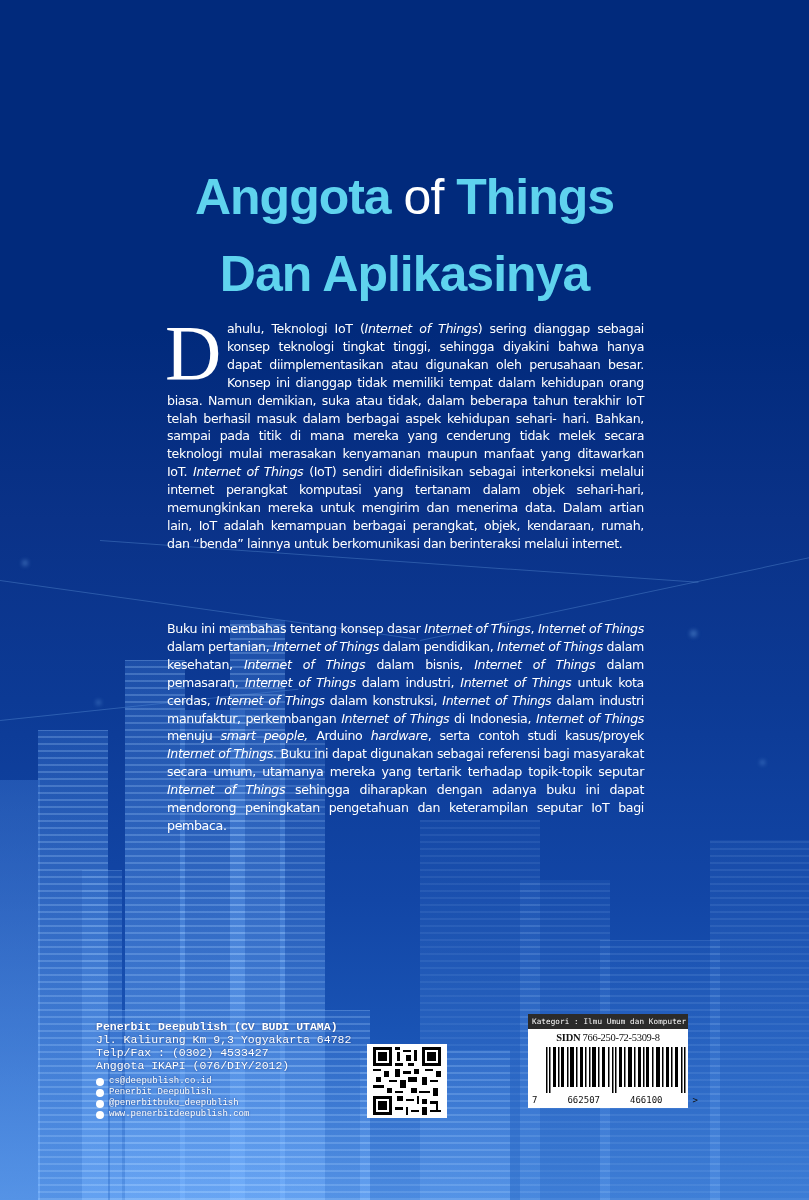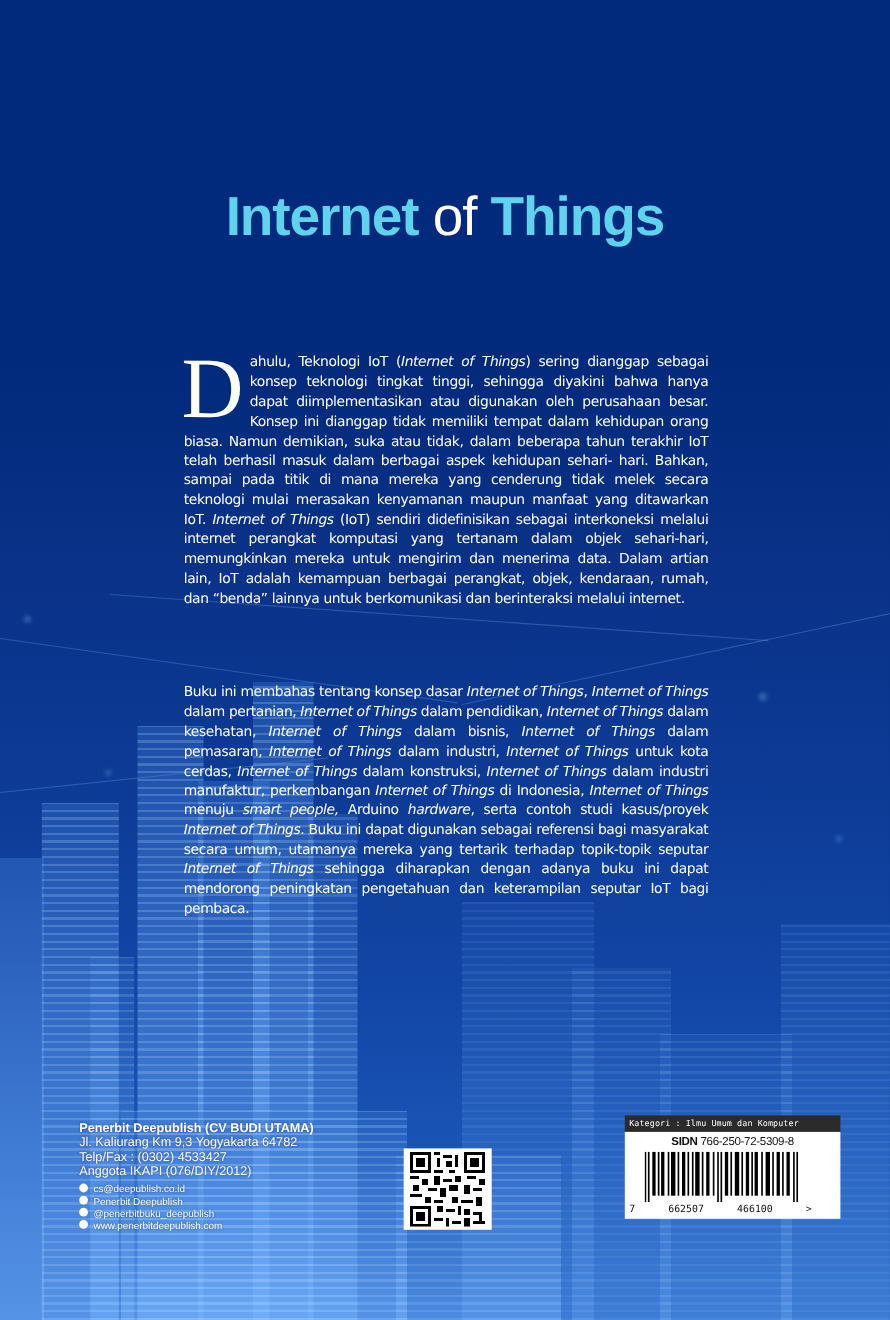--- a/index.html
+++ b/index.html
@@ -40,42 +40,42 @@
   }
   .p1 { top: 320px; }
   .p2 { top: 620px; }
   .dropcap {
     float: left; font-family: "Liberation Serif", serif; font-size: 78px;
     line-height: 62px; margin: 2px 6px 0 -2px; color: #fff;
   }
   .body-text i { font-style: italic; }
 
   .publisher {
-    position: absolute; left: 72px; top: 1020px; color: #fff;
-    font-family: Liberation Sans, sans-serif; font-size: 11.5px; line-height: 13px;
+    position: absolute; left: 96px; top: 1020px; color: #fff;
+    font-family: Liberation Mono, monospace; font-size: 11.5px; line-height: 13px;
     text-shadow: 0 0 2px rgba(0,20,80,0.6);
   }
   .publisher .name { font-weight: bold; }
   .contacts { margin-top: 4px; font-size: 9px; line-height: 11px; }
-  .contact { display: flex; gap: 5px; }
+  .contact { display: flex; align-items: center; gap: 5px; }
   .cicon { width: 8px; height: 8px; border-radius: 50%; background: #fff; display: inline-block; position: relative; }
 
   .qr {
     position: absolute; left: 367px; top: 1044px; width: 74px; height: 68px;
     background: #fff; padding: 3px;
   }
   .qr svg { width: 100%; height: 100%; display: block; }
 
-  .isbn-box { position: absolute; left: 568px; top: 1014px; width: 196px; }
+  .isbn-box { position: absolute; left: 528px; top: 1014px; width: 160px; }
   .kategori {
     background: #2b2b2b; color: #fff; font-family: "DejaVu Sans Mono", monospace;
     font-size: 7.6px; padding: 3px 4px; letter-spacing: 0.1px; white-space: nowrap;
   }
   .barcode-area { background: #fff; padding: 3px 8px 4px 8px; height: 72px; position: relative; }
-  .sidn { text-align: center; font-family: Liberation Sans, sans-serif; font-size: 10.5px; color: #111; letter-spacing: -0.3px; }
+  .sidn { text-align: center; font-family: Liberation Serif, serif; font-size: 10.5px; color: #111; letter-spacing: -0.3px; }
   .sidn b { font-weight: bold; }
   .bars { position: absolute; left: 18px; top: 18px; width: 140px; height: 46px; }
   .barnum { position: absolute; left: 4px; bottom: 3px; width: 166px; font-family: "DejaVu Sans Mono", monospace; font-size: 9px; color: #111; display: flex; justify-content: space-between; }
 </style>
 </head>
 <body>
 
 <div class="cover">
   <div class="skyline">
     <div class="net-line" style="left:0;top:80px;width:420px;transform:rotate(8deg)"></div>
@@ -95,24 +95,25 @@
     <div class="bldg win" style="left:280px;width:45px;height:460px;opacity:.8"></div>
     <div class="bldg win" style="left:110px;width:260px;height:190px;"></div>
     <div class="bldg win" style="left:360px;width:150px;height:150px;opacity:.8"></div>
     <div class="bldg win" style="left:420px;width:120px;height:380px;opacity:.4"></div>
     <div class="bldg win" style="left:520px;width:90px;height:320px;opacity:.45"></div>
     <div class="bldg win" style="left:600px;width:120px;height:260px;opacity:.5"></div>
     <div class="bldg win" style="left:710px;width:99px;height:360px;opacity:.45"></div>
   </div>
 
   <div class="title t1">
-    <span>Internet</span>
+    <span>Anggota</span>
     <span class="of">of</span>
     <span>Things</span>
   </div>
+  <div class="title t2">Dan Aplikasinya</div>
 
   <div class="body-text p1">
     <span class="dropcap">D</span>
     <span id="p1-body"><span>ahulu, Teknologi IoT (</span><i>Internet of Things</i><span>) sering dianggap sebagai konsep teknologi tingkat tinggi, sehingga diyakini bahwa hanya dapat diimplementasikan atau digunakan oleh perusahaan besar. Konsep ini dianggap tidak memiliki tempat dalam kehidupan orang biasa. Namun demikian, suka atau tidak, dalam beberapa tahun terakhir IoT telah berhasil masuk dalam berbagai aspek kehidupan sehari- hari. Bahkan, sampai pada titik di mana mereka yang cenderung tidak melek secara teknologi mulai merasakan kenyamanan maupun manfaat yang ditawarkan IoT. </span><i>Internet of Things</i><span> (IoT) sendiri didefinisikan sebagai interkoneksi melalui internet perangkat komputasi yang tertanam dalam objek sehari-hari, memungkinkan mereka untuk mengirim dan menerima data. Dalam artian lain, IoT adalah kemampuan berbagai perangkat, objek, kendaraan, rumah, dan “benda” lainnya untuk berkomunikasi dan berinteraksi melalui internet.</span></span>
   </div>
 
   <div class="body-text p2">
     <span id="p2-body"><span>Buku ini membahas tentang konsep dasar </span><i>Internet of Things</i><span>, </span><i>Internet of Things</i><span> dalam pertanian, </span><i>Internet of Things</i><span> dalam pendidikan, </span><i>Internet of Things</i><span> dalam kesehatan, </span><i>Internet of Things</i><span> dalam bisnis, </span><i>Internet of Things</i><span> dalam pemasaran, </span><i>Internet of Things</i><span> dalam industri, </span><i>Internet of Things</i><span> untuk kota cerdas, </span><i>Internet of Things</i><span> dalam konstruksi, </span><i>Internet of Things</i><span> dalam industri manufaktur, perkembangan </span><i>Internet of Things</i><span> di Indonesia, </span><i>Internet of Things</i><span> menuju </span><i>smart people,</i><span> Arduino </span><i>hardware</i><span>, serta contoh studi kasus/proyek </span><i>Internet of Things</i><span>. Buku ini dapat digunakan sebagai referensi bagi masyarakat secara umum, utamanya mereka yang tertarik terhadap topik-topik seputar </span><i>Internet of Things</i><span> sehingga diharapkan dengan adanya buku ini dapat mendorong peningkatan pengetahuan dan keterampilan seputar IoT bagi pembaca.</span></span>
   </div>
 

